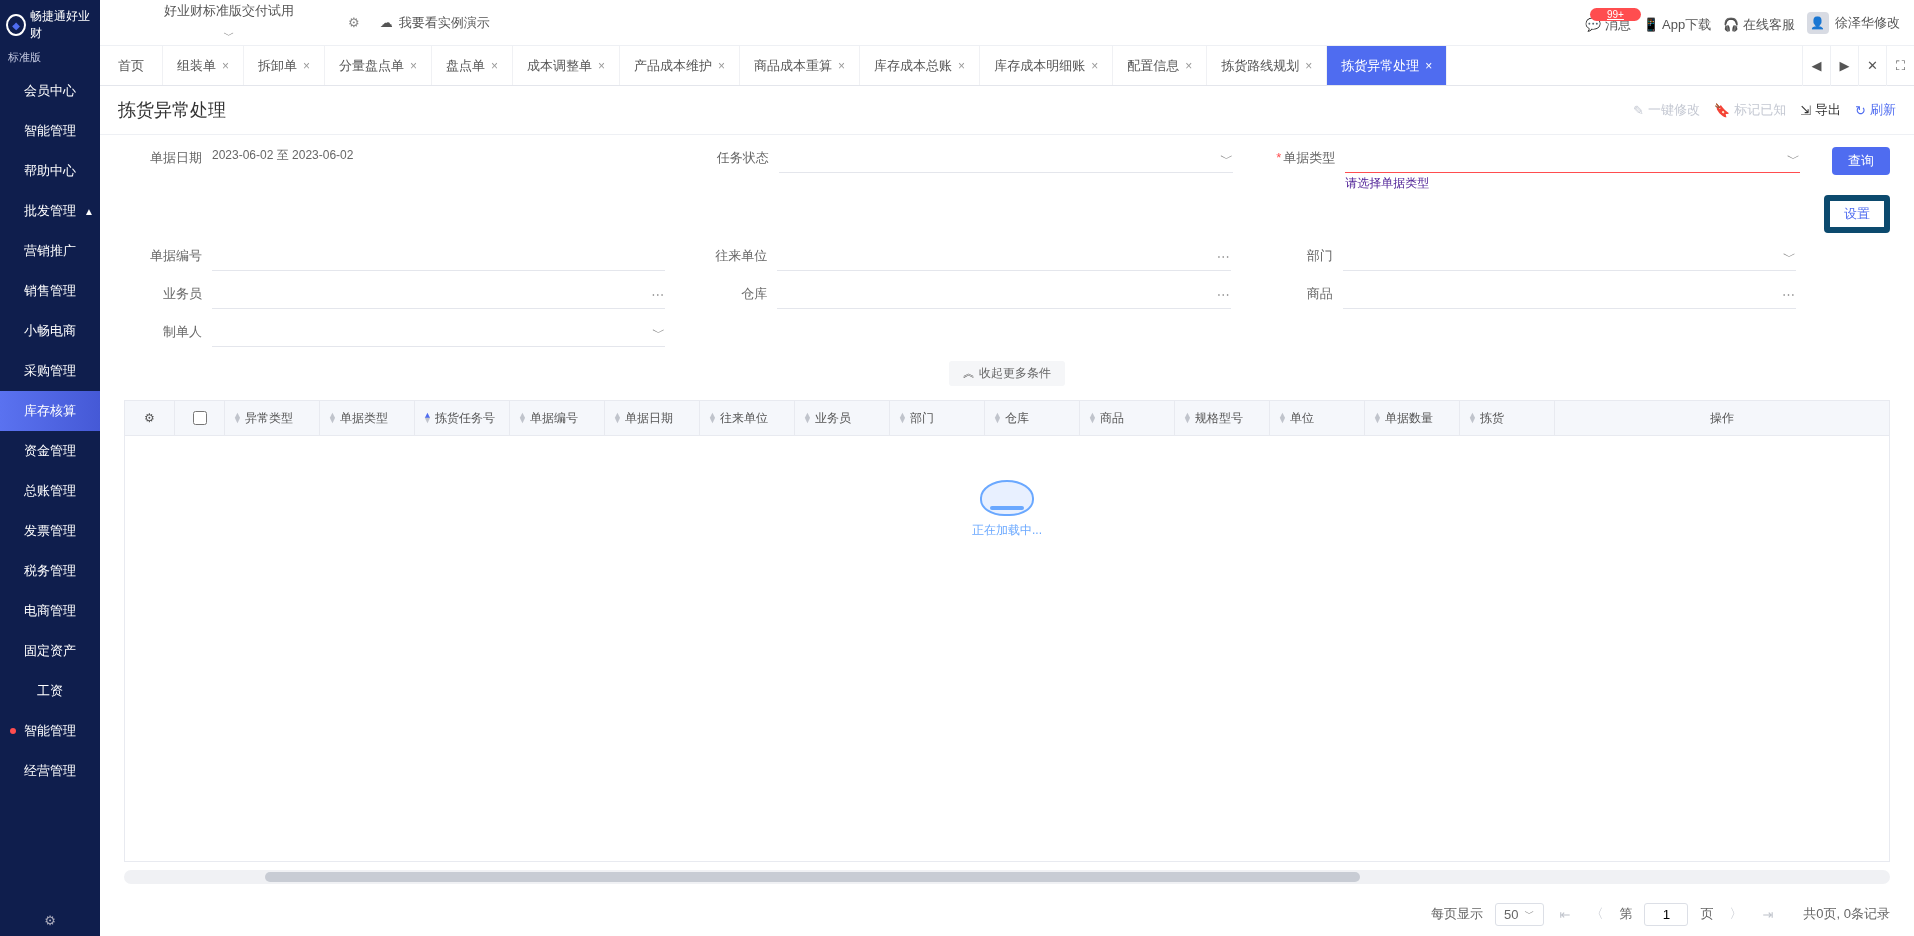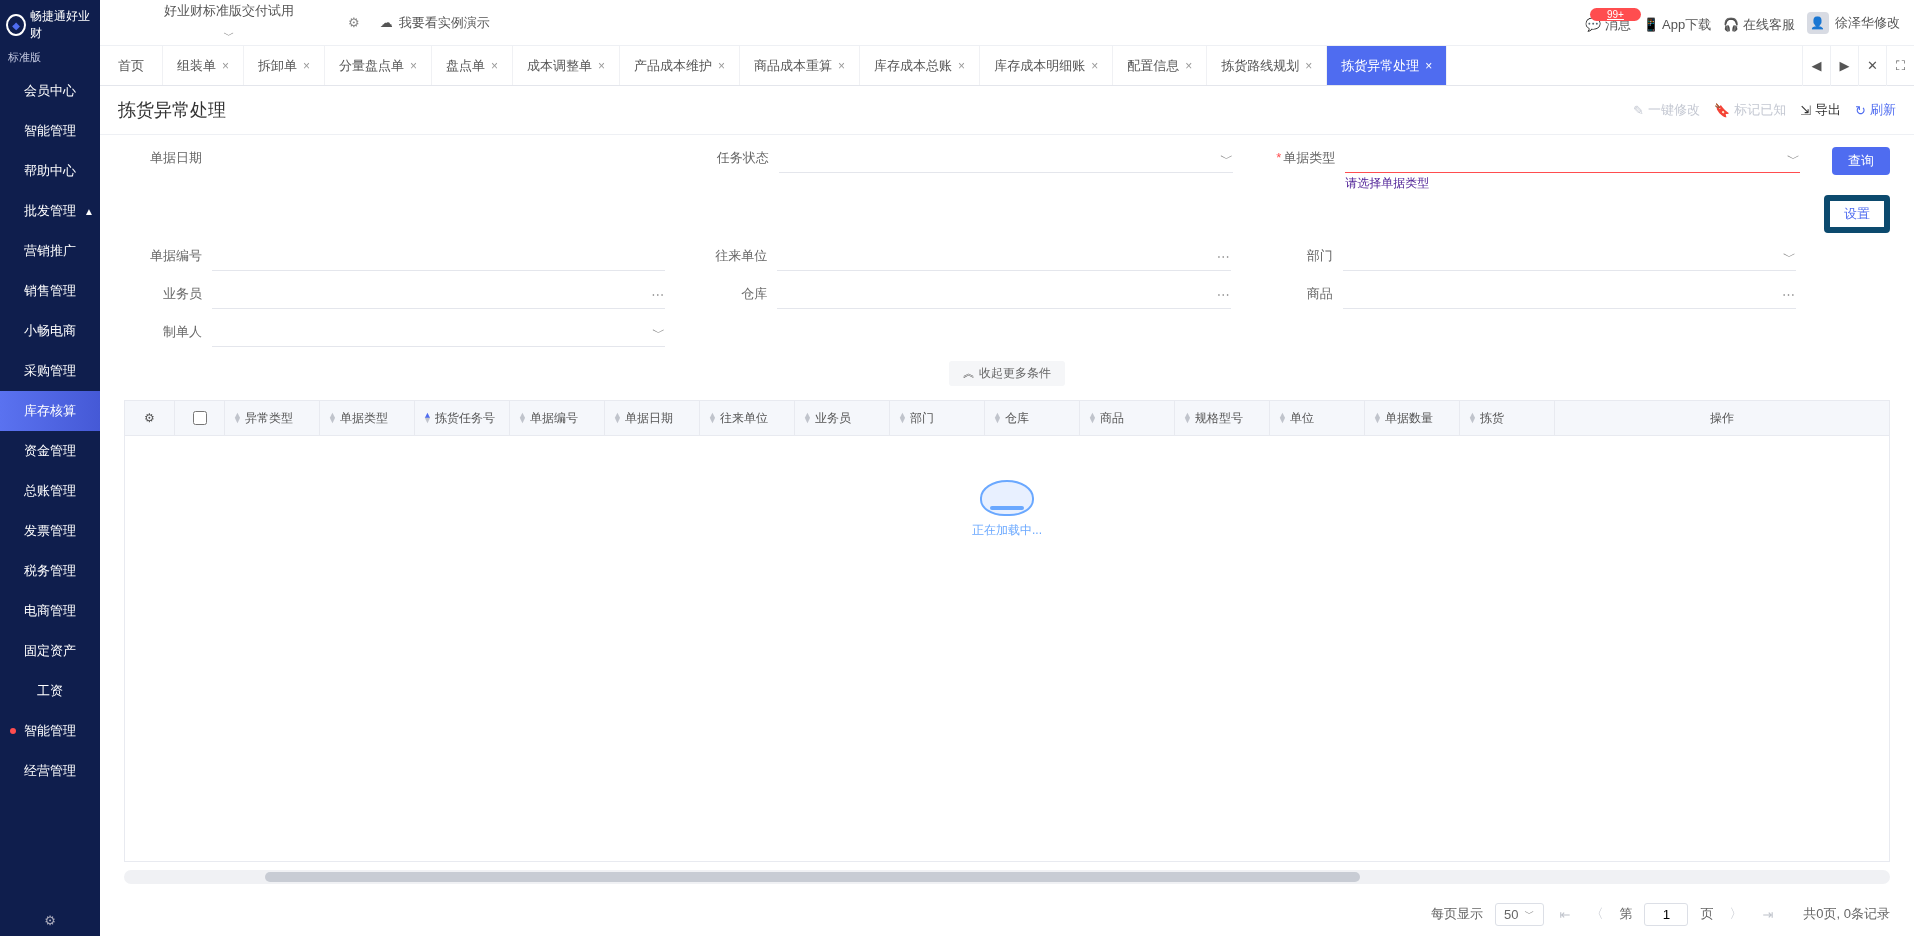--- a/index.html
+++ b/index.html
@@ -245,20 +245,21 @@
           <span>刷新</span>
         </span>
       </div>
     </div>
 
     <div class="filters">
       <div class="filter-row">
         <div class="filter-cell">
           <div class="f-label">单据日期</div>
           <div class="f-body">
+            <div class="date-range">2023-06-02 至 2023-06-02</div>
           </div>
         </div>
         <div class="filter-cell">
           <div class="f-label">任务状态</div>
           <div class="f-body">
               <div class="f-input">
                 <span></span>
                 <span class="icon">﹀</span>
               </div>
             </div>

